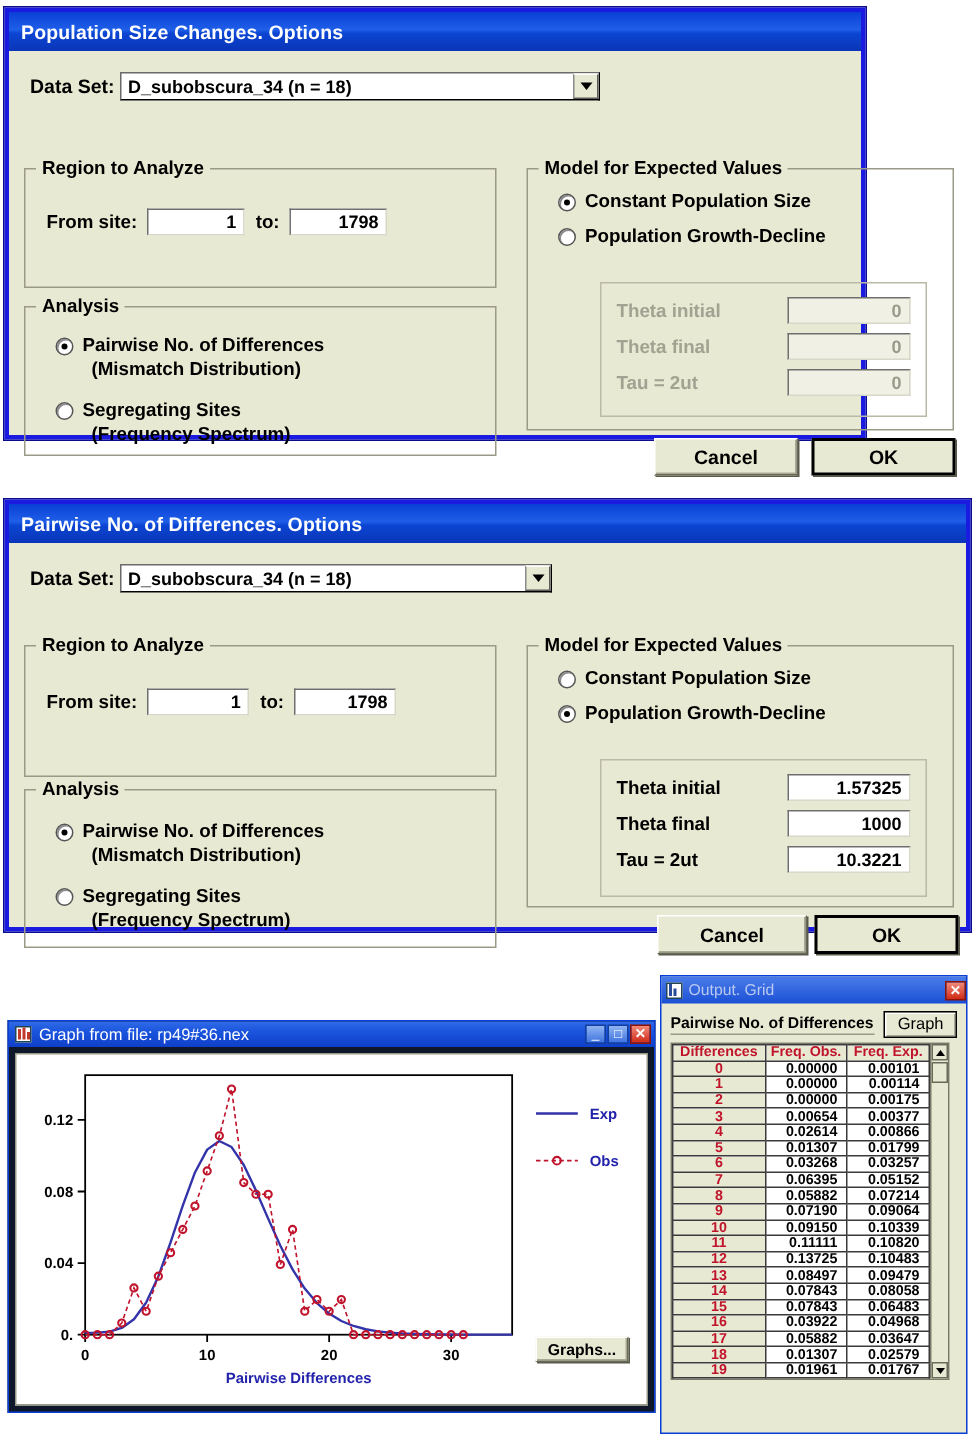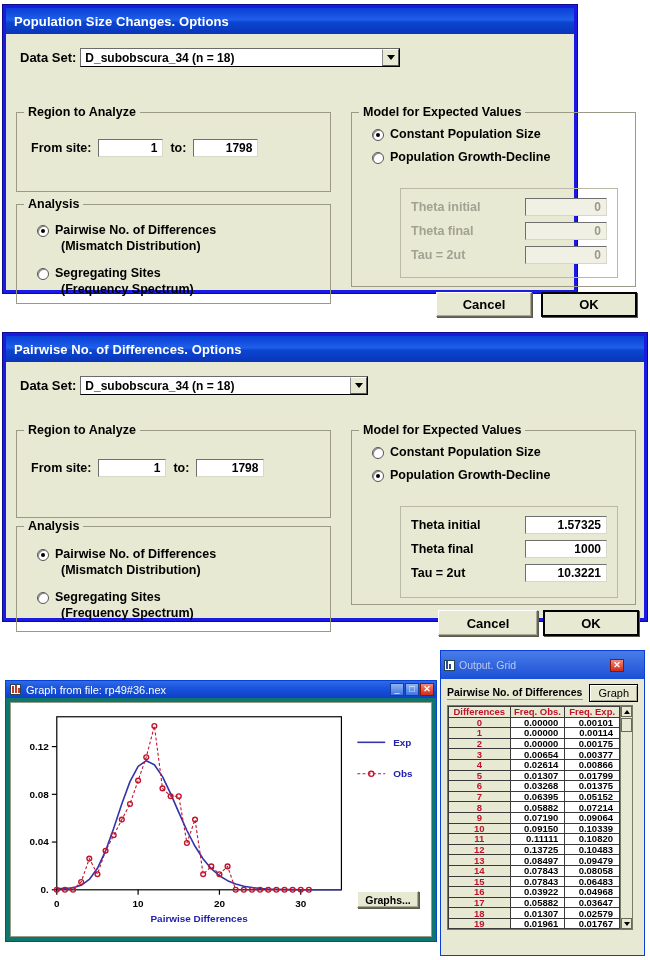--- a/index.html
+++ b/index.html
@@ -120,21 +120,21 @@
     font-size: 13px; font-weight: bold; color:#000;
     display:flex; align-items:center; justify-content:center;
     cursor: default;
   }
   .btn.default { border: 2px solid #000; box-shadow: 1px 1px 0 #5a5a4a; }
 
   
   .gwin {
     position:absolute;
     border:1px solid #0a3fd6;
-    background:#0f766e;
+    background:#0f172a;
   }
   .gwin-title {
     height:17px;
     background: linear-gradient(to bottom, #2f6be8 0%, #1a54dd 40%, #0f3fc8 100%);
     display:flex; align-items:center; gap:5px; padding:0 2px 0 4px;
     color:#fff; font-size:11px;
   }
   .gwin-title .ttl { flex:1; white-space:nowrap; overflow:hidden; }
   .win-btns { display:flex; gap:1px; }
   .wbtn {
@@ -147,23 +147,23 @@
   .wbtn.close { background: linear-gradient(to bottom,#f28a7a,#d02b15); border-color:#8d1305; font-weight:bold; }
   .appicon { width:11px; height:11px; background:#fff; border:1px solid #245; position:relative; overflow:hidden; flex:0 0 auto;}
   .appicon i { position:absolute; bottom:1px; width:2px; background:#c0392b; }
 
   .gwin-body { padding:4px; height: calc(100% - 17px); }
   .plot-frame { background:#fff; border:1px solid #9a9a86; width:100%; height:100%; position:relative; }
 
   
   .ogwin { position:absolute; border:1px solid #0a3fd6; background:#e8e9d2; }
   .ogwin-title {
-    height:28px;
+    height:18px;
     background: linear-gradient(to bottom,#4a7ce8,#1b50d6);
-    display:flex; align-items:center; gap:4px; padding:0 20px 0 3px;
+    display:flex; align-items:center; gap:4px; padding:0 0 0 3px;
     color:#b9c9ef; font-size:10.5px;
   }
   .ogwin-title .ttl { flex:1; }
   .grid-head { display:flex; align-items:center; gap:6px; padding:5px 6px 3px 6px; }
   .grid-head .lbl {
     flex:1; font-size:10.5px; font-weight:bold; color:#000;
     border-bottom:1px solid #9a9a86; padding-bottom:1px;
   }
   .graph-btn {
     padding:2px 8px; font-size:11px; font-weight:normal; color:#000;
@@ -496,21 +496,21 @@
               <td class="val">0.00866</td>
             </tr>
             <tr>
               <td class="idx">5</td>
               <td class="val">0.01307</td>
               <td class="val">0.01799</td>
             </tr>
             <tr>
               <td class="idx">6</td>
               <td class="val">0.03268</td>
-              <td class="val">0.01375</td>
+              <td class="val">0.03257</td>
             </tr>
             <tr>
               <td class="idx">7</td>
               <td class="val">0.06395</td>
               <td class="val">0.05152</td>
             </tr>
             <tr>
               <td class="idx">8</td>
               <td class="val">0.05882</td>
               <td class="val">0.07214</td>

